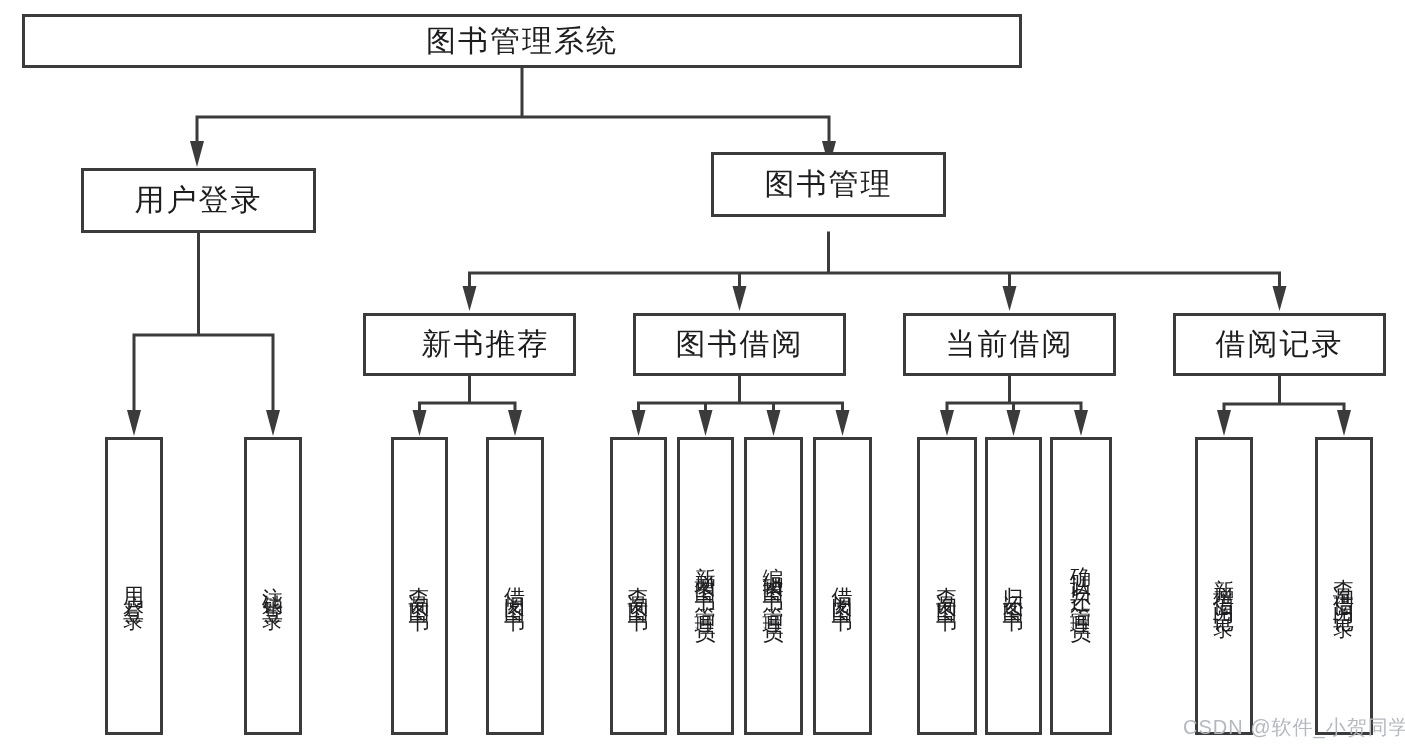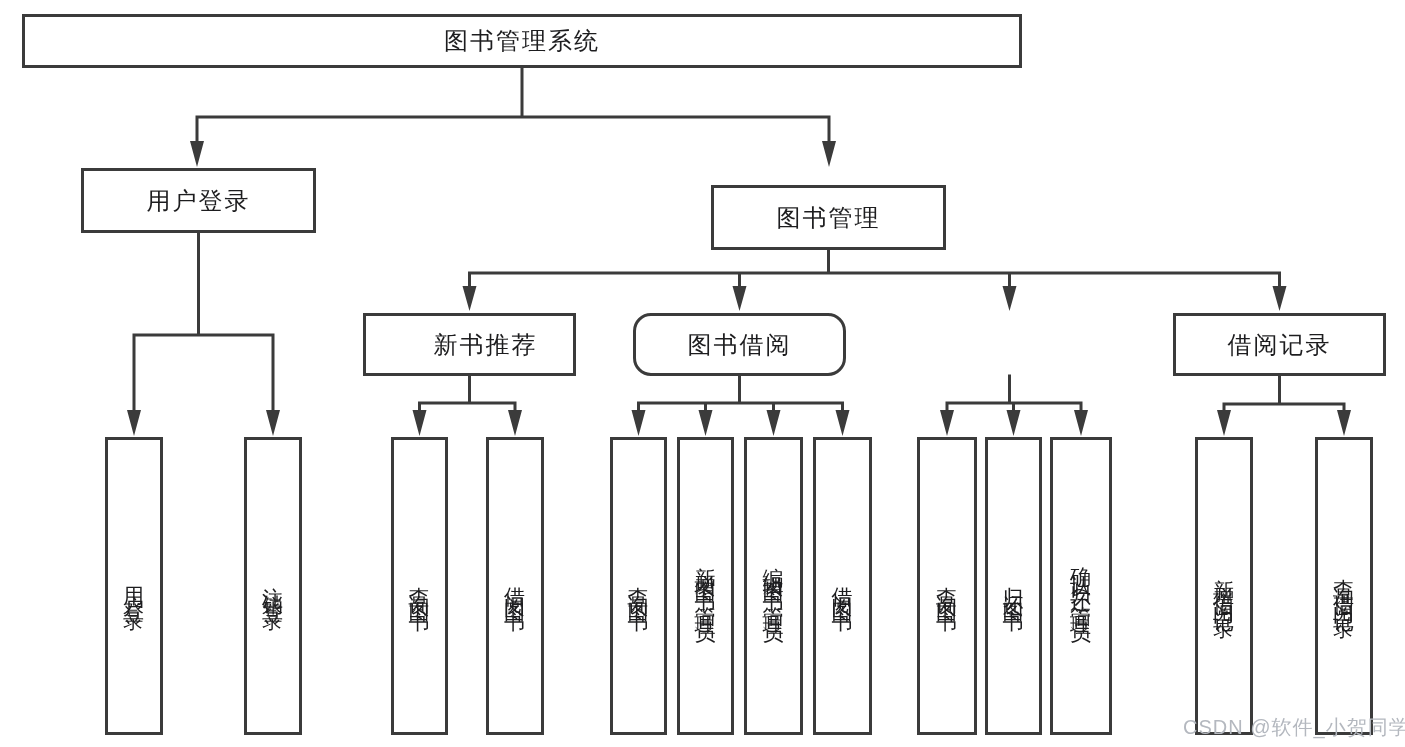--- a/index.html
+++ b/index.html
@@ -12,21 +12,21 @@
   }
   .wires{position:absolute;left:0;top:0;width:1405px;height:747px;color:var(--line,#3b3b3b);pointer-events:none;}
   .node{
     position:absolute;
     box-sizing:border-box;
     border:3px solid var(--line,#3b3b3b);
     background:#fff;
     display:flex;align-items:center;justify-content:center;
     color:var(--text,#1d1d1f);
   }
-  .node .label{font-size:24px;letter-spacing:2px;white-space:nowrap;}
+  .node .label{font-size:30px;letter-spacing:2px;white-space:nowrap;}
   .leaf .label{
     writing-mode:vertical-rl;
     text-orientation:mixed;
     font-size:21px;
     letter-spacing:8px;
     line-height:1;
   }
   .watermark{
     position:absolute;
     left:1183px;top:714px;
@@ -66,29 +66,32 @@
     <path stroke="none" fill="currentColor" d="M1217,410 H1231 L1224,436 Z  M1337,410 H1351 L1344,436 Z"></path>
   </svg>
 
   <div class="node" style="left:22px;top:14px;width:1000px;height:54px;">
     <span class="label">图书管理系统</span>
   </div>
 
   <div class="node" style="left:81px;top:168px;width:235px;height:65px;">
     <span class="label">用户登录</span>
   </div>
-  <div class="node" style="left:711px;top:185px;width:235px;height:65px;">
+  <div class="node" style="left:711px;top:152px;width:235px;height:65px;">
     <span class="label">图书管理</span>
   </div>
 
   <div class="node" style="left:363px;top:313px;width:213px;height:63px;padding-left:32px;">
     <span class="label">新书推荐</span>
   </div>
-  <div class="node" style="left:633px;top:313px;width:213px;height:63px;border-radius:18px;">
+  <div class="node" style="left:633px;top:313px;width:213px;height:63px;">
     <span class="label">图书借阅</span>
+  </div>
+  <div class="node" style="left:903px;top:313px;width:213px;height:63px;">
+    <span class="label">当前借阅</span>
   </div>
   <div class="node" style="left:1173px;top:313px;width:213px;height:63px;">
     <span class="label">借阅记录</span>
   </div>
 
   <div class="node leaf" style="left:105px;top:437px;width:58px;height:298px;">
     <span class="label">用户登录</span>
   </div>
   <div class="node leaf" style="left:244px;top:437px;width:58px;height:298px;">
     <span class="label">注销登录</span>

